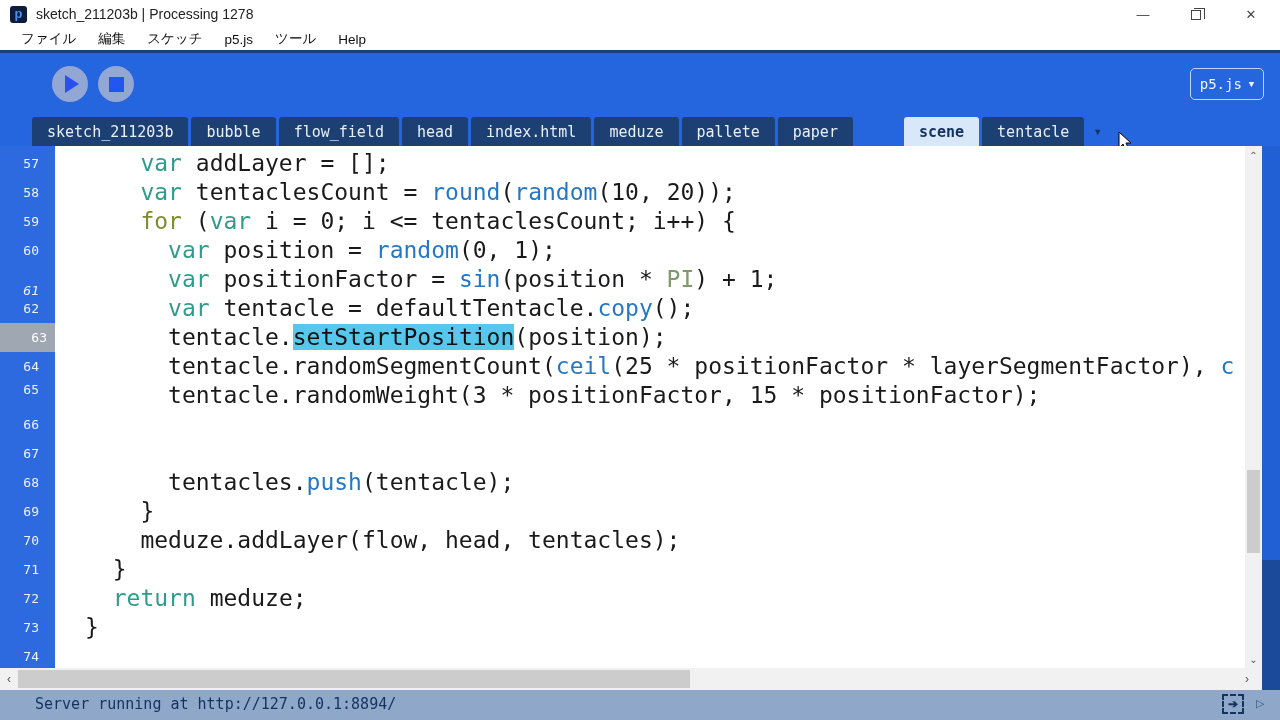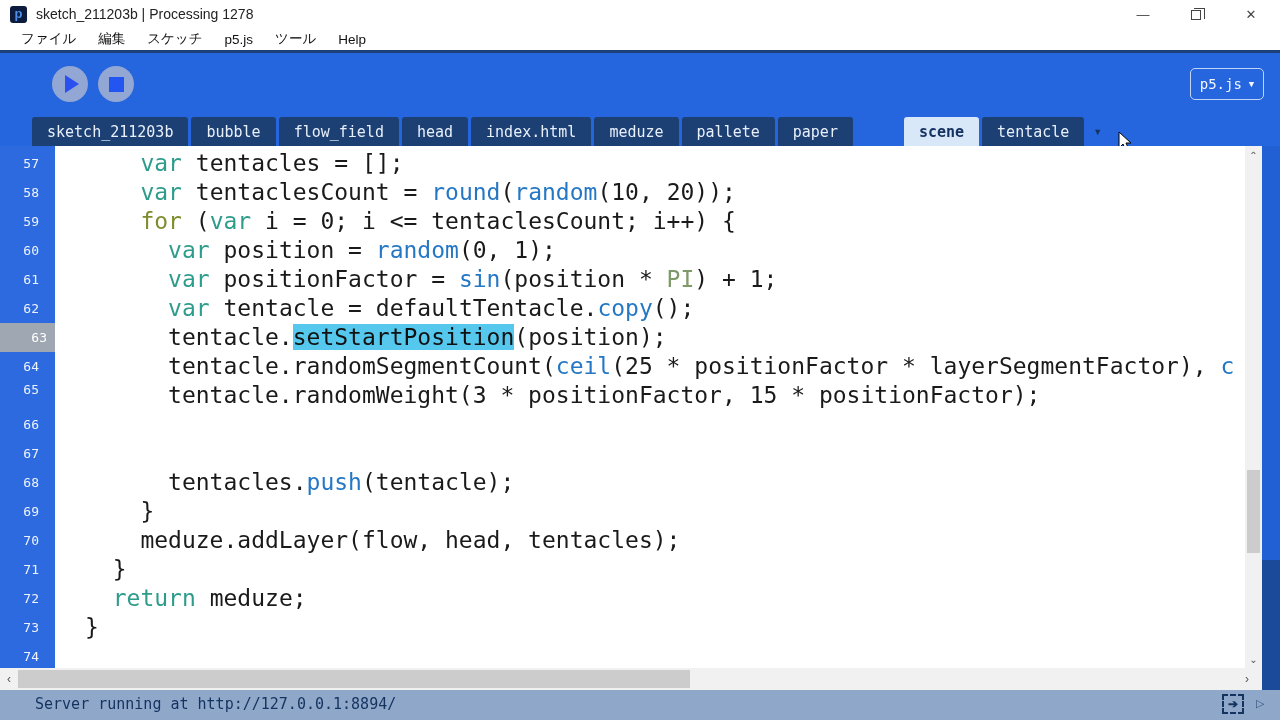--- a/index.html
+++ b/index.html
@@ -144,37 +144,37 @@
   <svg id="cursor" class="abs" viewBox="0 0 16 22">
     <polygon points="1,1 1,17 5,13 8,20 11,18.5 8,12 13,12" fill="#ffffff" stroke="#000000" stroke-width="1"></polygon>
   </svg>
 
   <div id="editor" class="abs">
     <div id="gutter" class="abs">
         <div class="gnum" style="top: 3px; padding-right: 8px;">57</div>
         <div class="gnum" style="top: 32px; padding-right: 8px;">58</div>
         <div class="gnum" style="top: 61px; padding-right: 8px;">59</div>
         <div class="gnum" style="top: 90px; padding-right: 8px;">60</div>
-        <div class="gnum" style="top: 119px; padding-right: 8px;">61</div>
+        <div class="gnum" style="top: 130px; padding-right: 8px; font-style: italic;">61</div>
         <div class="gnum" style="top: 148px; padding-right: 8px;">62</div>
         <div class="gnum cur" style="top: 177px;">63</div>
         <div class="gnum" style="top: 206px; padding-right: 8px;">64</div>
         <div class="gnum" style="top: 229px; padding-right: 8px;">65</div>
         <div class="gnum" style="top: 264px; padding-right: 8px;">66</div>
         <div class="gnum" style="top: 293px; padding-right: 8px;">67</div>
         <div class="gnum" style="top: 322px; padding-right: 8px;">68</div>
         <div class="gnum" style="top: 351px; padding-right: 8px;">69</div>
         <div class="gnum" style="top: 380px; padding-right: 8px;">70</div>
         <div class="gnum" style="top: 409px; padding-right: 8px;">71</div>
         <div class="gnum" style="top: 438px; padding-right: 8px;">72</div>
         <div class="gnum" style="top: 467px; padding-right: 8px;">73</div>
         <div class="gnum" style="top: 496px; padding-right: 8px;">74</div>
       </div>
     <div id="code" class="abs">
-        <div class="cl" style="top: 3px;"><span class="p">    </span><span class="kw">var</span><span class="p"> tentacles = [];</span></div>
+        <div class="cl" style="top: 3px;"><span class="p">    </span><span class="kw">var</span><span class="p"> addLayer = [];</span></div>
         <div class="cl" style="top: 32px;"><span class="p">    </span><span class="kw">var</span><span class="p"> tentaclesCount = </span><span class="fn">round</span><span class="p">(</span><span class="fn">random</span><span class="p">(10, 20));</span></div>
         <div class="cl" style="top: 61px;"><span class="p">    </span><span class="kw2">for</span><span class="p"> (</span><span class="kw">var</span><span class="p"> i = 0; i &lt;= tentaclesCount; i++) {</span></div>
         <div class="cl" style="top: 90px;"><span class="p">      </span><span class="kw">var</span><span class="p"> position = </span><span class="fn">random</span><span class="p">(0, 1);</span></div>
         <div class="cl" style="top: 119px;"><span class="p">      </span><span class="kw">var</span><span class="p"> positionFactor = </span><span class="fn">sin</span><span class="p">(position * </span><span class="cst">PI</span><span class="p">) + 1;</span></div>
         <div class="cl" style="top: 148px;"><span class="p">      </span><span class="kw">var</span><span class="p"> tentacle = defaultTentacle.</span><span class="fn">copy</span><span class="p">();</span></div>
         <div class="cl" style="top: 177px;"><span class="p">      tentacle.</span><span class="sel">setStartPosition</span><span class="p">(position);</span></div>
         <div class="cl" style="top: 206px;"><span class="p">      tentacle.randomSegmentCount(</span><span class="fn">ceil</span><span class="p">(25 * positionFactor * layerSegmentFactor), </span><span class="fn">c</span></div>
         <div class="cl" style="top: 235px;"><span class="p">      tentacle.randomWeight(3 * positionFactor, 15 * positionFactor);</span></div>
         <div class="cl" style="top: 293px;"></div>
         <div class="cl" style="top: 322px;"><span class="p">      tentacles.</span><span class="fn">push</span><span class="p">(tentacle);</span></div>

